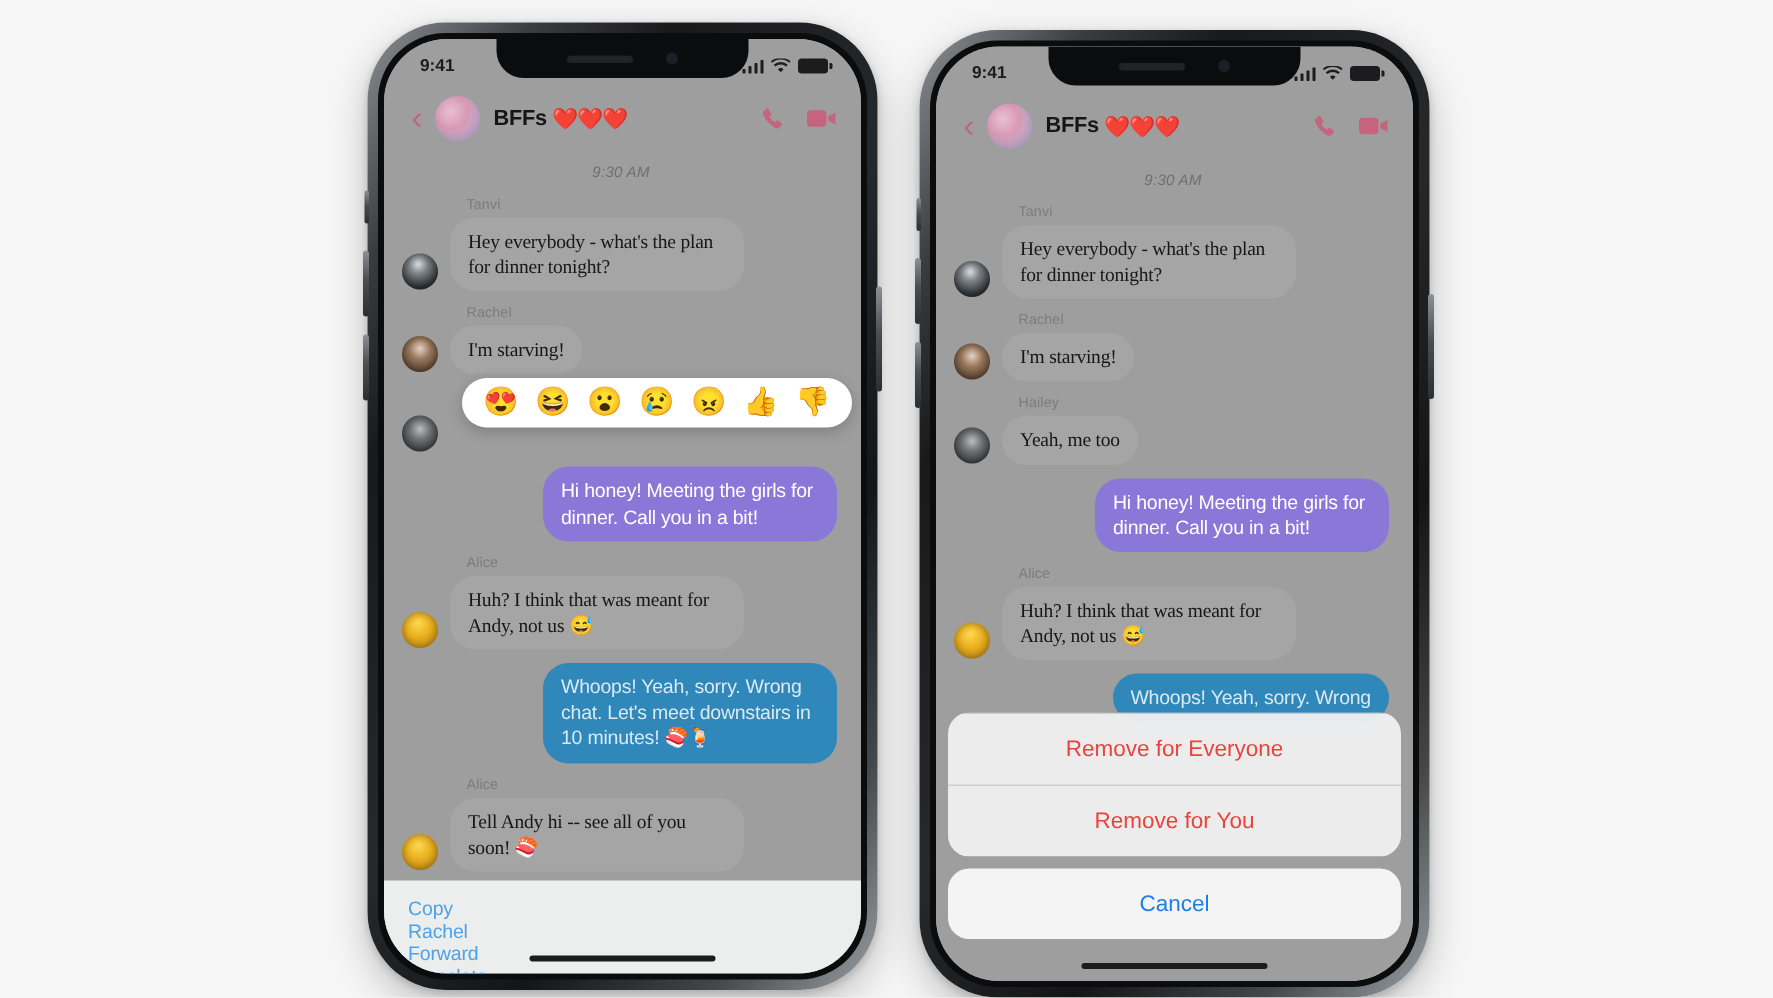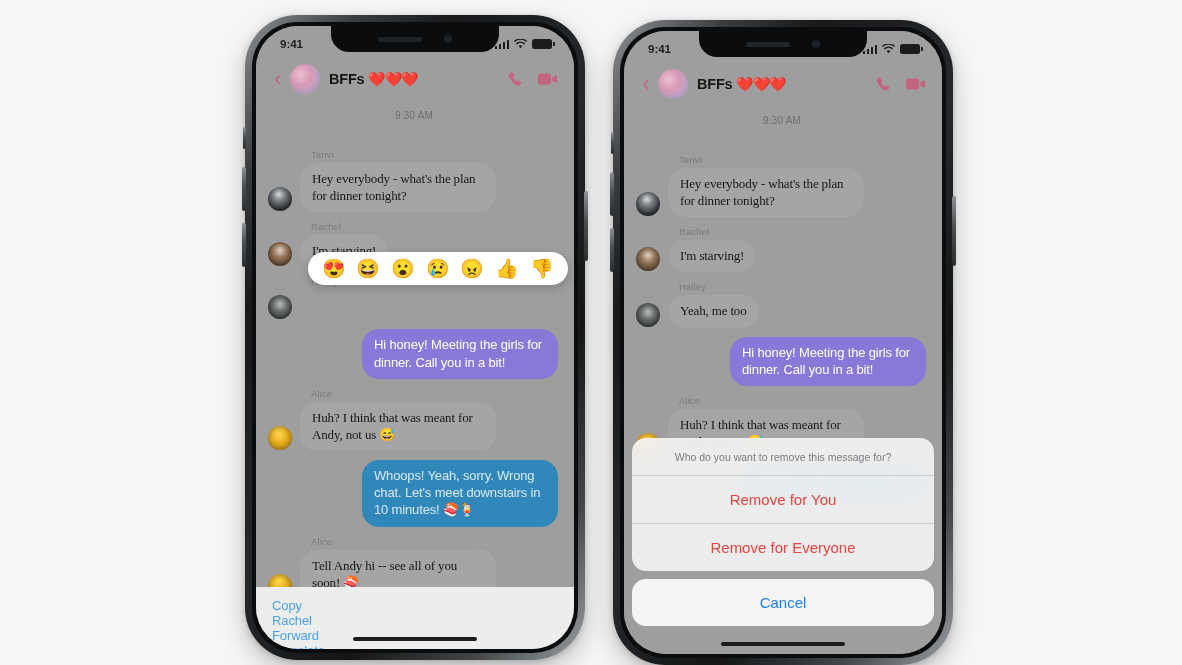--- a/index.html
+++ b/index.html
@@ -115,21 +115,21 @@
   
   .msglist {
     position: absolute; left: 0; right: 0;
     top: 76px; bottom: 0;
     padding: 4px 14px 0 12px;
     background: #9e9e9e;
     overflow: hidden;
   }
   .timestamp {
     text-align: center; font-size: 10px; color: #6f6f6f;
-    margin: 4px 0 28px; letter-spacing: .2px;
+    margin: 4px 0 10px; letter-spacing: .2px; font-style: italic;
   }
   .sender {
     font-size: 9.5px; color: #7c7c7c;
     margin: 0 0 3px 43px; letter-spacing: .1px;
   }
   .row { display: flex; align-items: flex-end; gap: 8px; margin-bottom: 9px; }
   .row.out { justify-content: flex-end; margin-right: 2px; }
   .av {
     width: 24px; height: 24px; border-radius: 50%; flex: none;
     background: #555; margin-bottom: 1px;
@@ -438,23 +438,22 @@
             <div class="bubble in">Huh? I think that was meant for Andy, not us 😅</div>
           </div>
 
           <div class="row out">
             <div class="bubble blue">Whoops! Yeah, sorry. Wrong</div>
           </div>
         </div>
 
         <div class="sheet-wrap">
           <div class="sheet">
-            <div class="sheet-title">Who do you want to remove this message for?</div>
+            <div class="sheet-item">Remove for Everyone</div>
             <div class="sheet-item">Remove for You</div>
-            <div class="sheet-item">Remove for Everyone</div>
           </div>
           <div class="sheet-cancel">Cancel</div>
         </div>
         <div class="homebar"></div>
 
       </div>
     </div>
   </div>
 
 </div>

